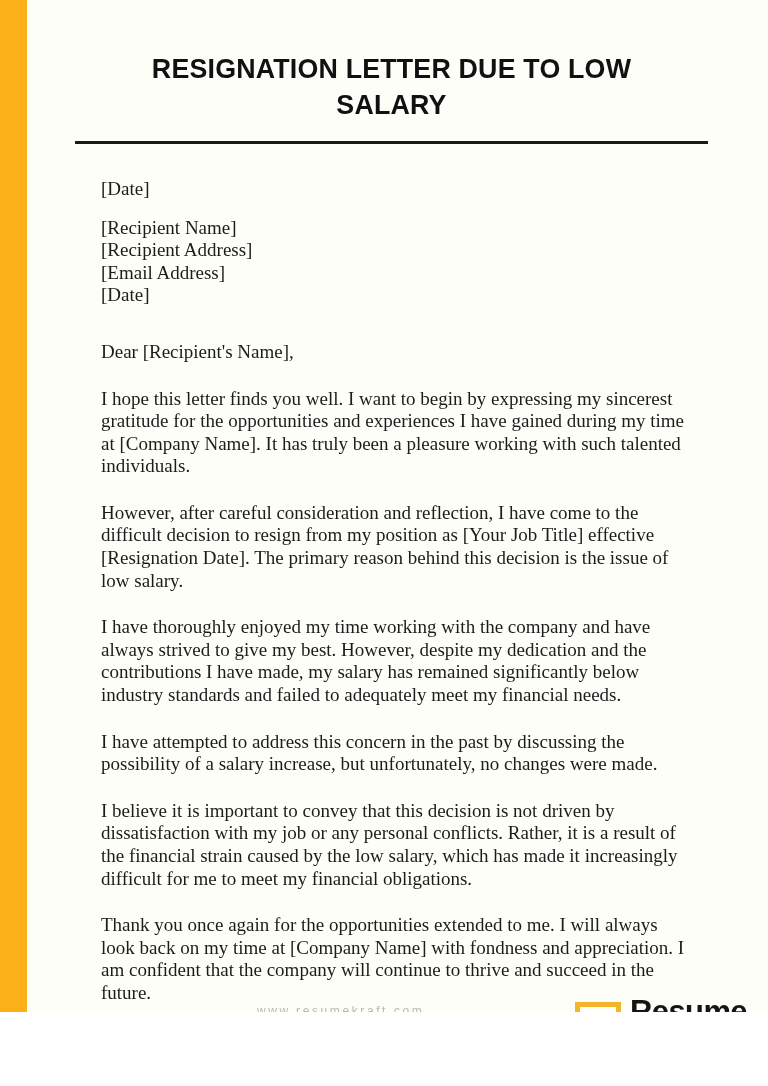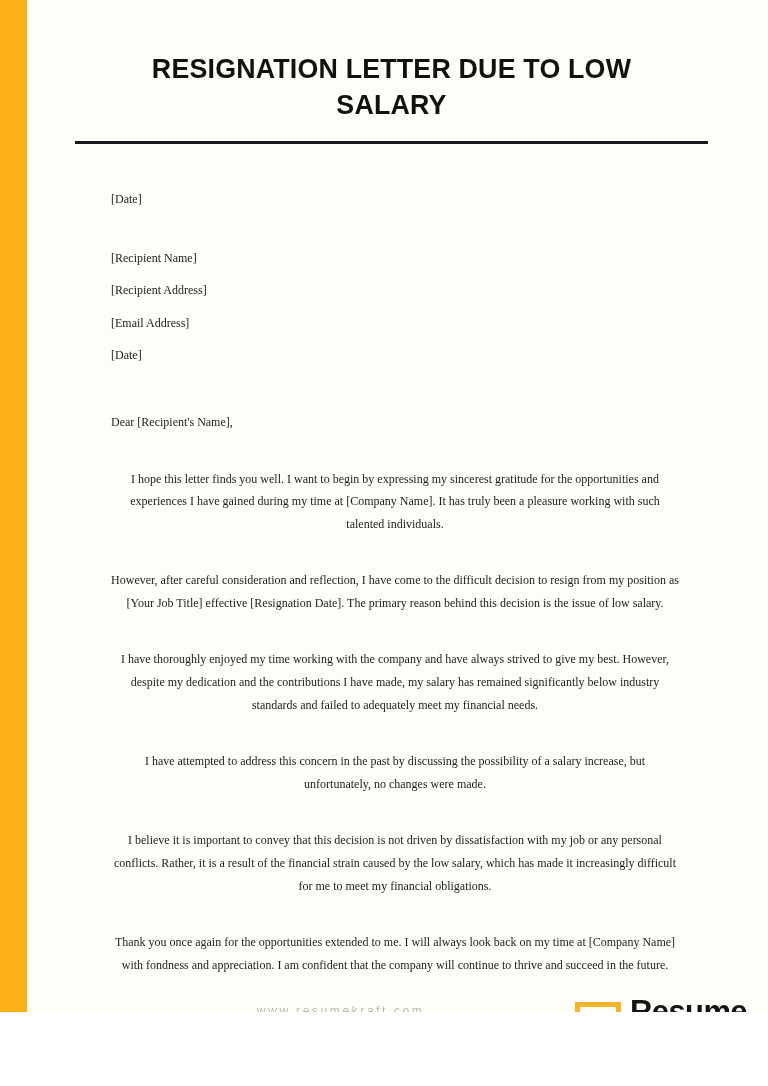--- a/index.html
+++ b/index.html
@@ -70,38 +70,37 @@
   #body-block {
     padding-left: 26px;    
     padding-right: 0px;
     width: 588px;
   }
   .addr-line,
   .salutation,
   .para,
   .closing {
     color: #1c1c1c;
-    font-size: 12px;
+    font-size: 19px;
     line-height: 22.6px;
-    margin: 10px;
+    margin: 0;
     text-align: left;
   }
   .addr-first {
     padding-top: 34px;
   }
   .addr-group {
     padding-top: 16px;
     font-family: Liberation Serif, serif;
   }
   .salutation {
     padding-top: 34px;
   }
   .para {
     padding-top: 24px;
-    text-align: center;
   }
   .closing {
     padding-top: 30px;
   }
 
   
   #signature {
     padding-top: 2px;
     padding-left: 2px;
     font-family: "DejaVu Serif", "Liberation Serif", serif;

